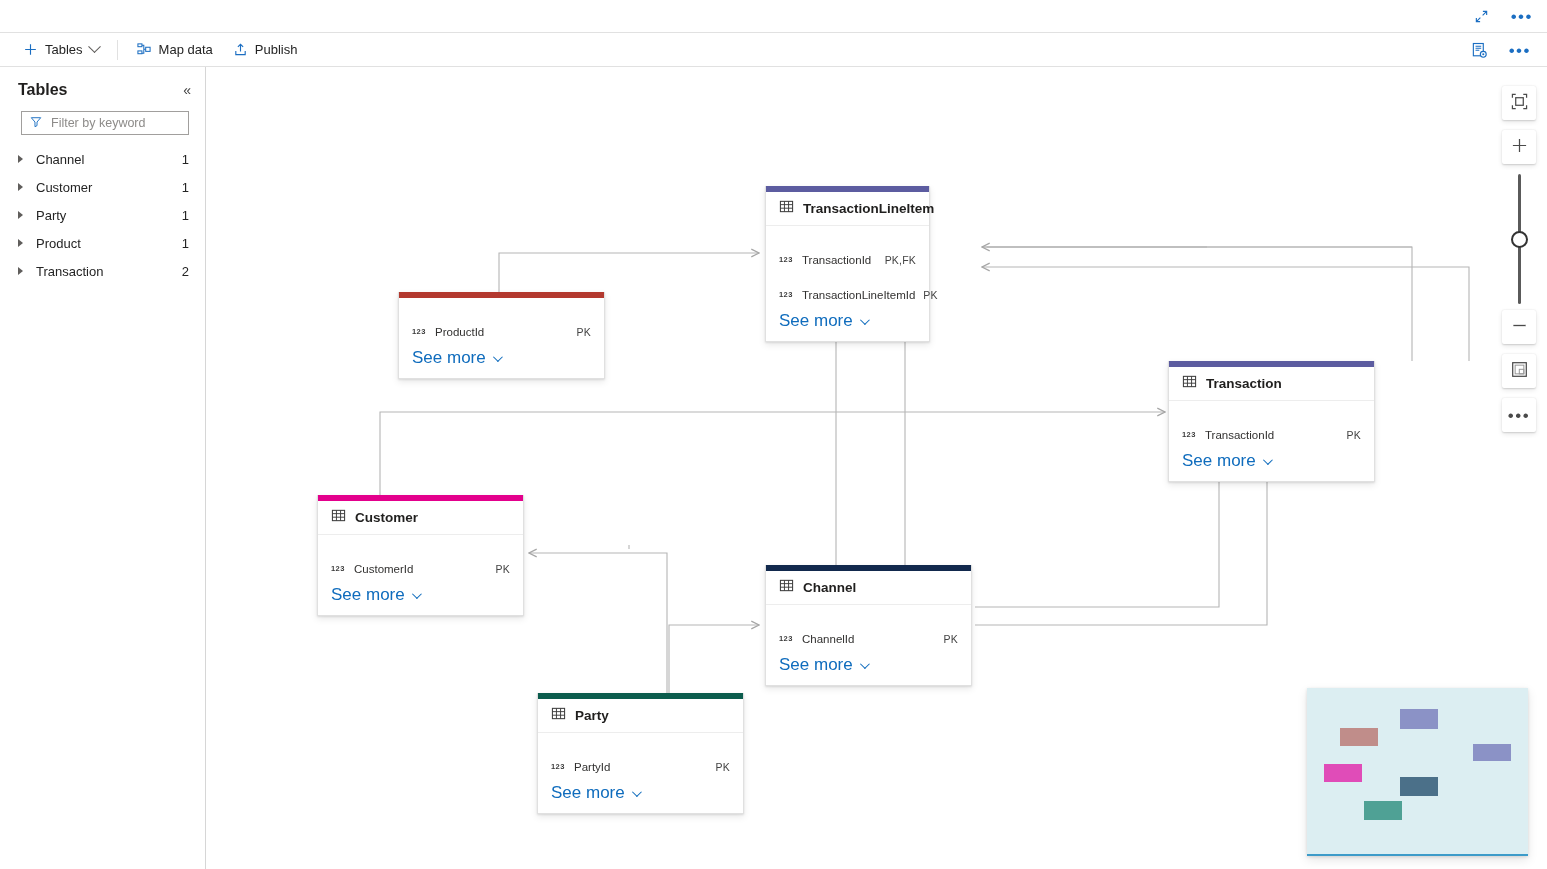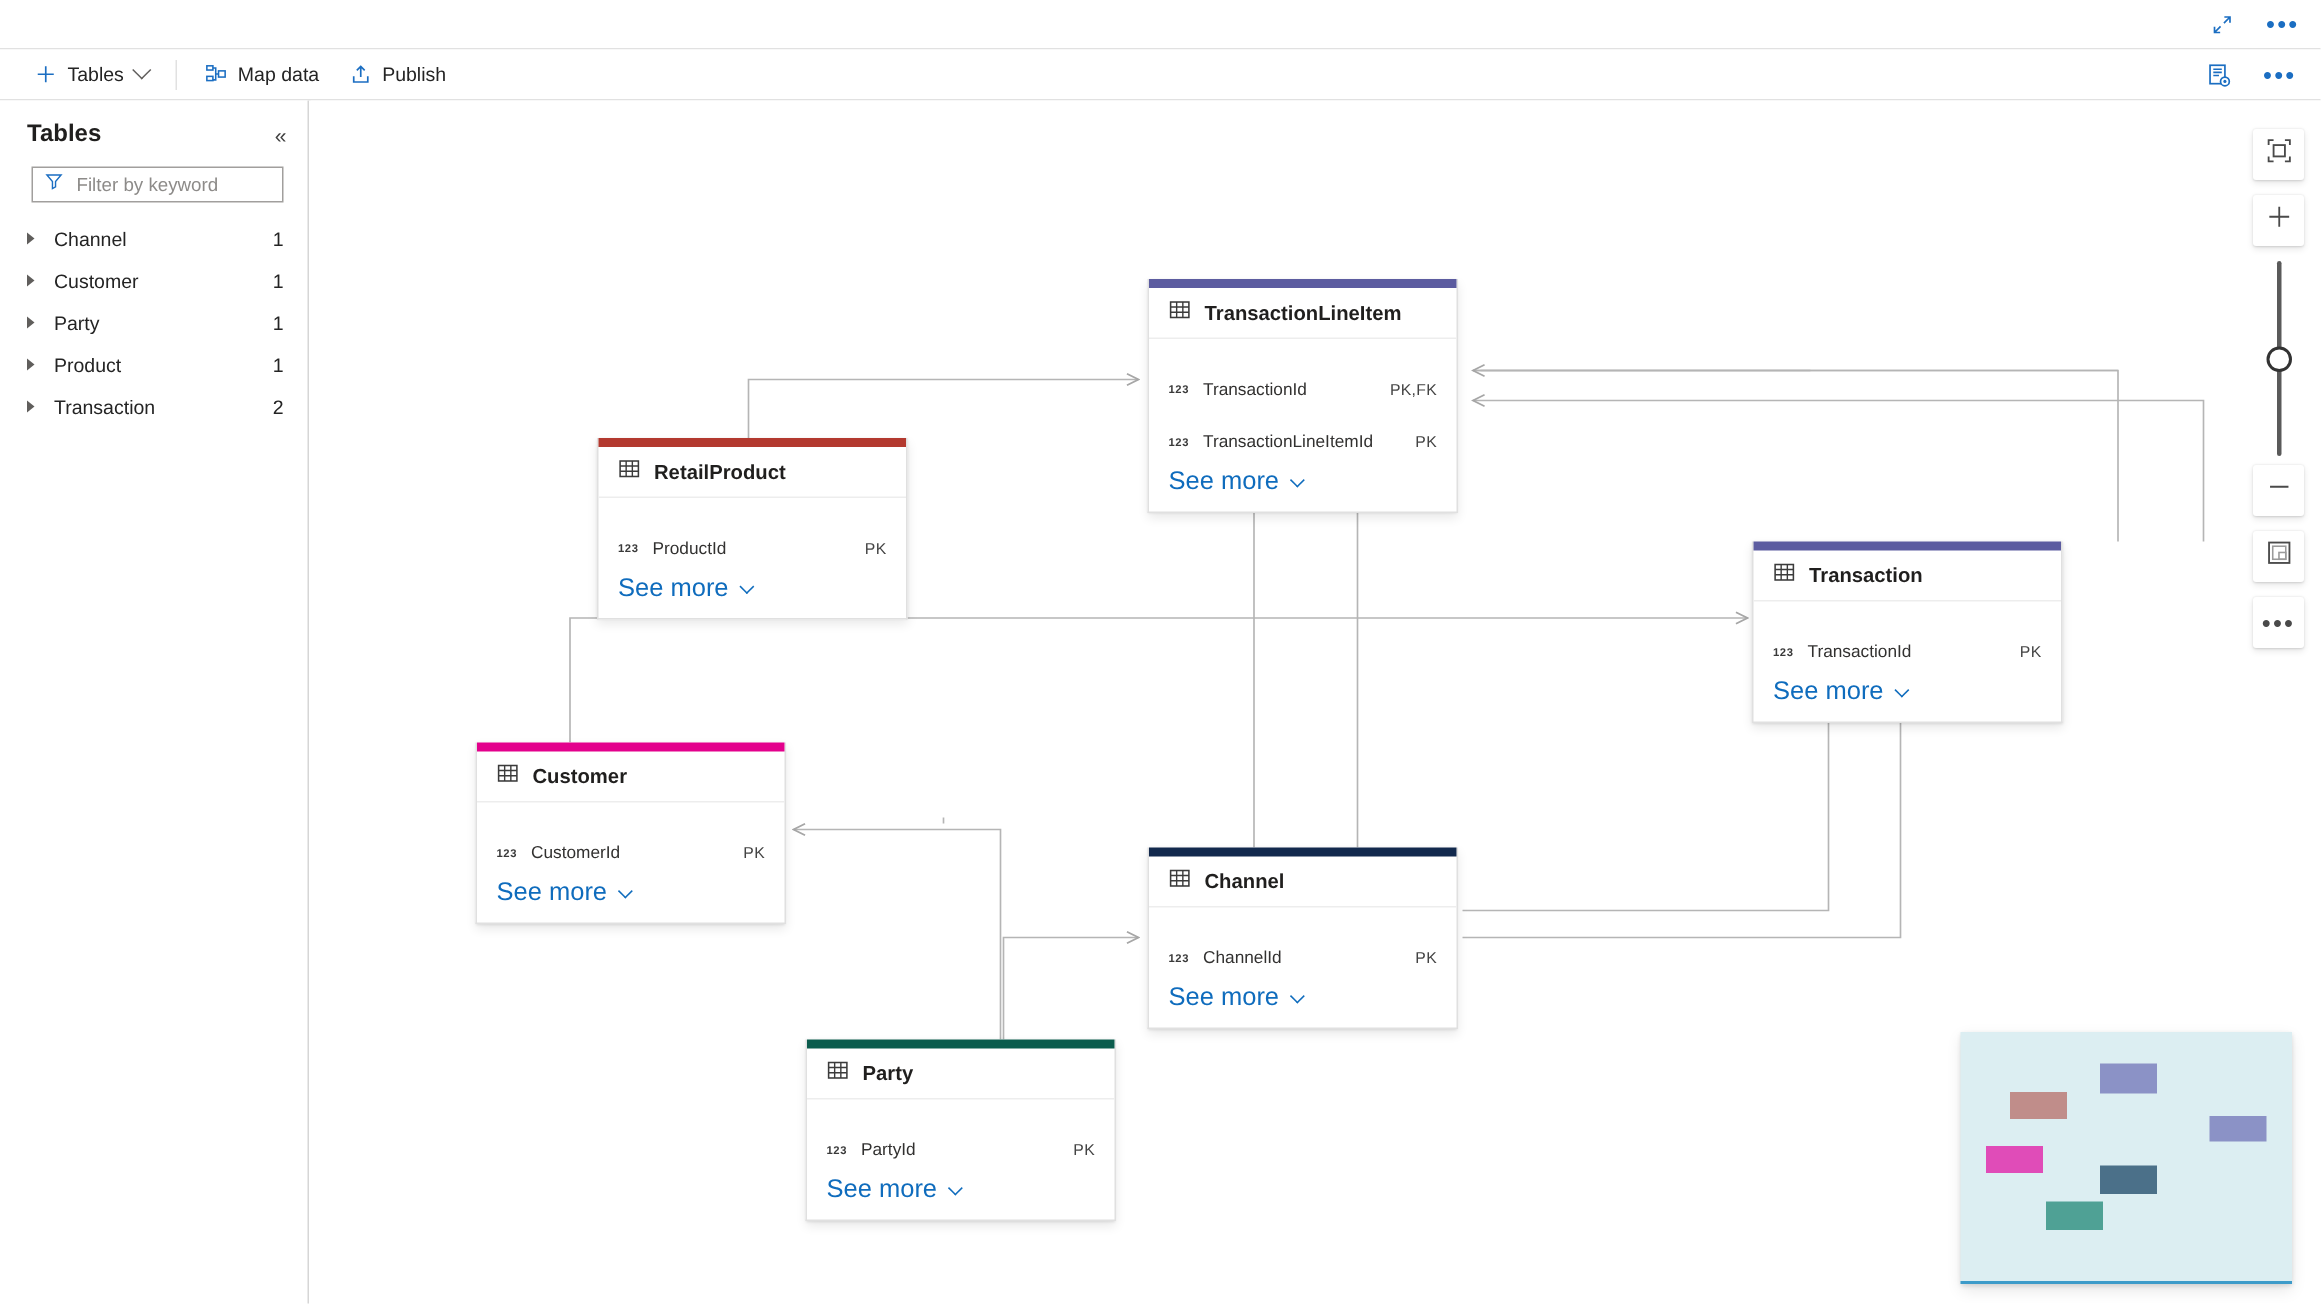--- a/index.html
+++ b/index.html
@@ -266,21 +266,21 @@
       <path d="M460 626 L460 486 L322 486" marker-end="url(#ah)"></path>
 
       <path d="M462 626 L462 558 L552 558" marker-end="url(#ah)"></path>
 
       <path d="M768 540 L1012 540 L1012 398" marker-end="url(#ah)"></path>
       <path d="M768 558 L1060 558 L1060 398" marker-end="url(#ah)"></path>
     </g>
   </svg>
 
   <div id="cards">
-      <div class="card" style="left: 558px; top: 119px; width: 207px;">
+      <div class="card" style="left: 558px; top: 119px; width: 165px;">
         <div class="card-bar" style="background: rgb(92, 92, 160);"></div>
         <div class="card-head">
           <span><svg width="15" height="15" viewBox="0 0 16 16">
               <rect x="1.5" y="2.5" width="13" height="11" fill="none" stroke="#3b3b3b" stroke-width="1.1"></rect>
               <path d="M1.5 6h13M1.5 9.8h13M5.8 2.5v11M10.2 2.5v11" stroke="#3b3b3b" stroke-width="1"></path>
             </svg></span>
           <span class="card-title">TransactionLineItem</span>
         </div>
         <div class="card-body">
           <div class="field">
@@ -294,27 +294,20 @@
             <span class="fkey">PK</span>
           </div>
           <div class="seemore">
             <span>See more</span>
             <span class="chev-sm"></span>
           </div>
         </div>
       </div>
       <div class="card" style="left: 191px; top: 225px; width: 207px;">
         <div class="card-bar" style="background: rgb(179, 57, 47);"></div>
-        <div class="card-head">
-          <span><svg width="15" height="15" viewBox="0 0 16 16">
-              <rect x="1.5" y="2.5" width="13" height="11" fill="none" stroke="#3b3b3b" stroke-width="1.1"></rect>
-              <path d="M1.5 6h13M1.5 9.8h13M5.8 2.5v11M10.2 2.5v11" stroke="#3b3b3b" stroke-width="1"></path>
-            </svg></span>
-          <span class="card-title">RetailProduct</span>
-        </div>
         <div class="card-body">
           <div class="field">
             <span class="ftype">123</span>
             <span class="fname">ProductId</span>
             <span class="fkey">PK</span>
           </div>
           <div class="seemore">
             <span>See more</span>
             <span class="chev-sm"></span>
           </div>

